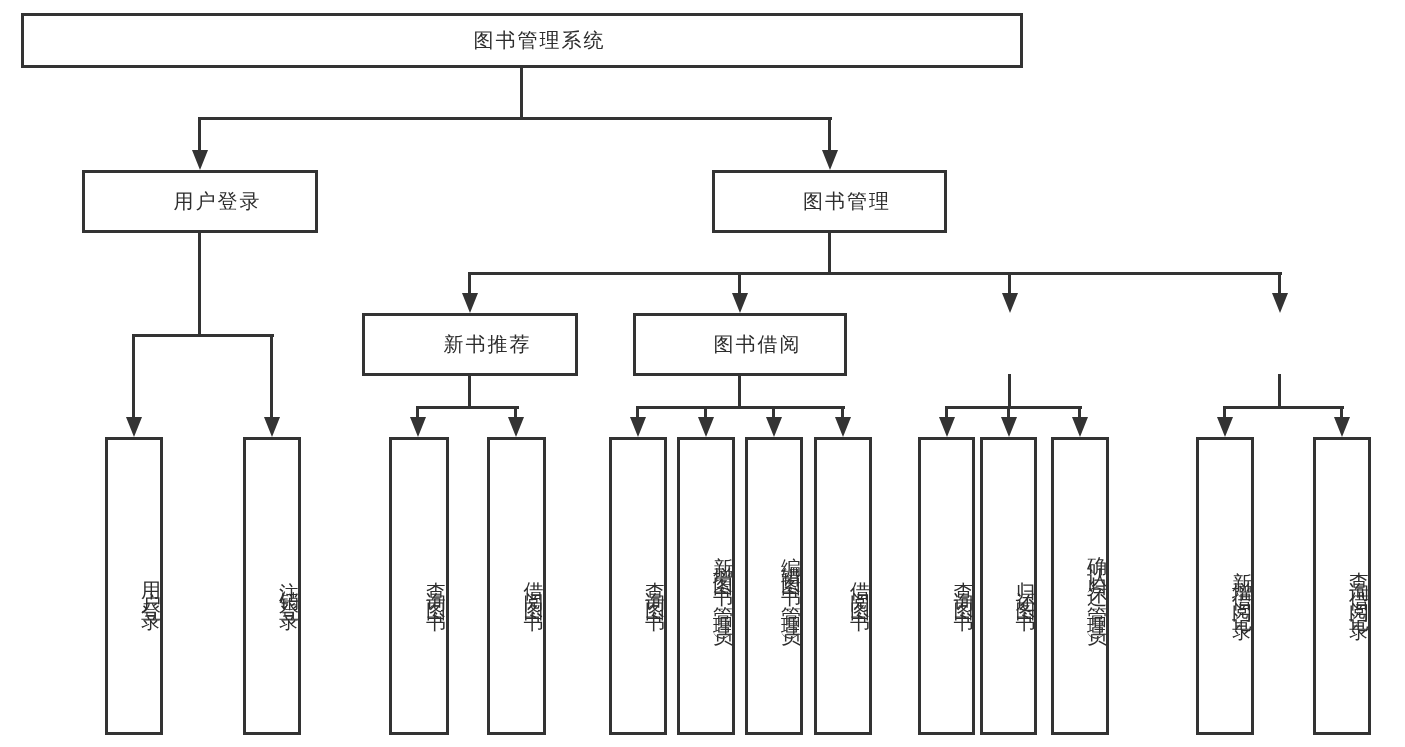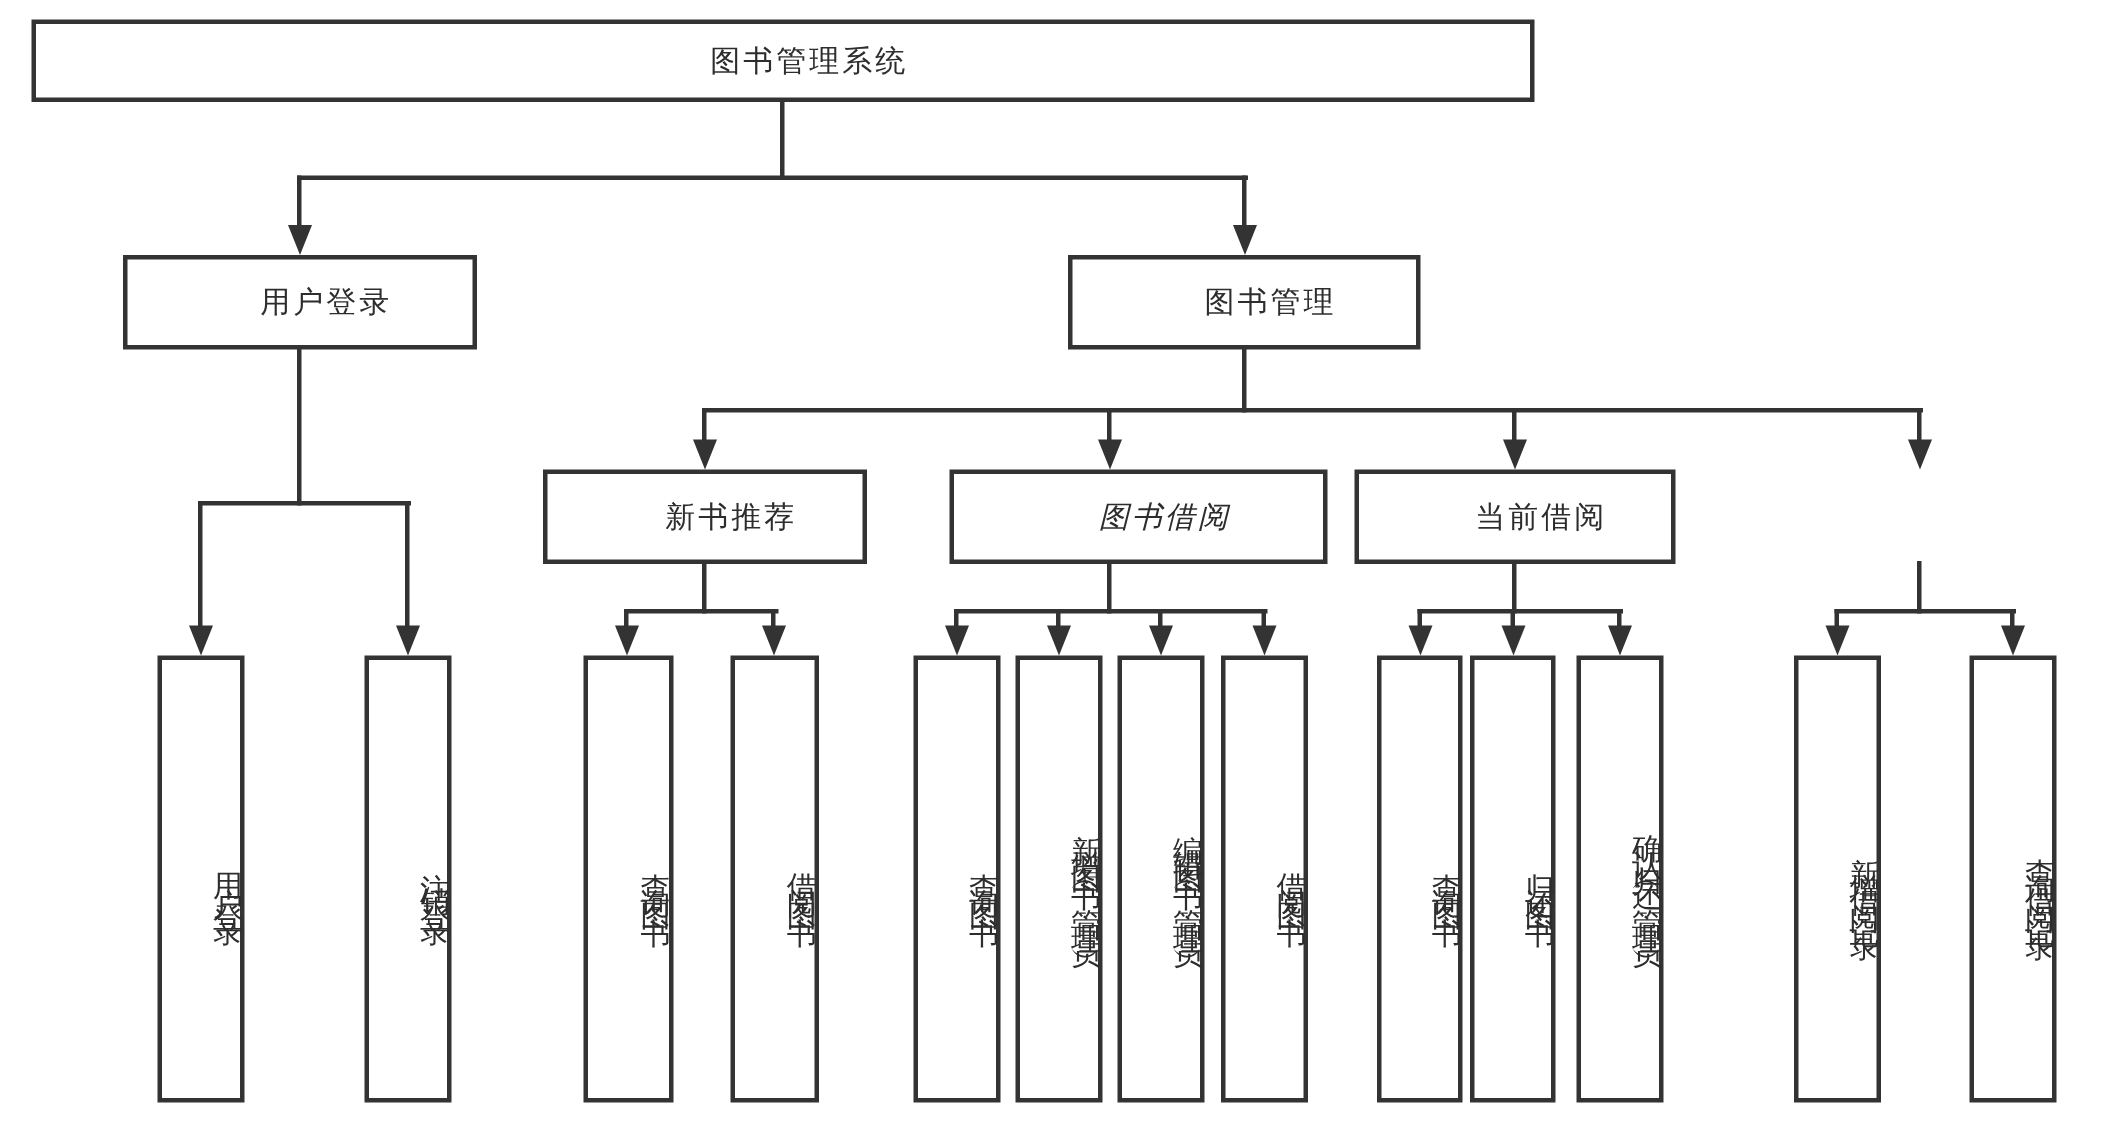--- a/index.html
+++ b/index.html
@@ -41,22 +41,21 @@
 <body>
 
 <div class="canvas">
 
   <div class="node" style="left:21px;top:13px;width:1002px;height:55px;">图书管理系统</div>
 
   <div class="node" style="left:82px;top:170px;width:236px;height:63px;">用户登录</div>
   <div class="node" style="left:712px;top:170px;width:235px;height:63px;">图书管理</div>
 
   <div class="node" style="left:362px;top:313px;width:216px;height:63px;">新书推荐</div>
-  <div class="node" style="left:633px;top:313px;width:252px;height:63px;font-style:italic;">图书借阅</div>
-  <div class="node" style="left:903px;top:313px;width:214px;height:63px;">当前借阅</div>
+  <div class="node" style="left:633px;top:313px;width:214px;height:63px;">图书借阅</div>
 
   <div class="node leaf" style="left:105px;top:437px;width:58px;height:298px;">用户登录</div>
   <div class="node leaf" style="left:243px;top:437px;width:58px;height:298px;">注销登录</div>
 
   <div class="node leaf" style="left:389px;top:437px;width:60px;height:298px;">查询图书</div>
   <div class="node leaf" style="left:487px;top:437px;width:59px;height:298px;">借阅图书</div>
 
   <div class="node leaf" style="left:609px;top:437px;width:58px;height:298px;">查询图书</div>
   <div class="node leaf" style="left:677px;top:437px;width:58px;height:298px;">新增图书（管理员）</div>
   <div class="node leaf" style="left:745px;top:437px;width:58px;height:298px;">编辑图书（管理员）</div>

